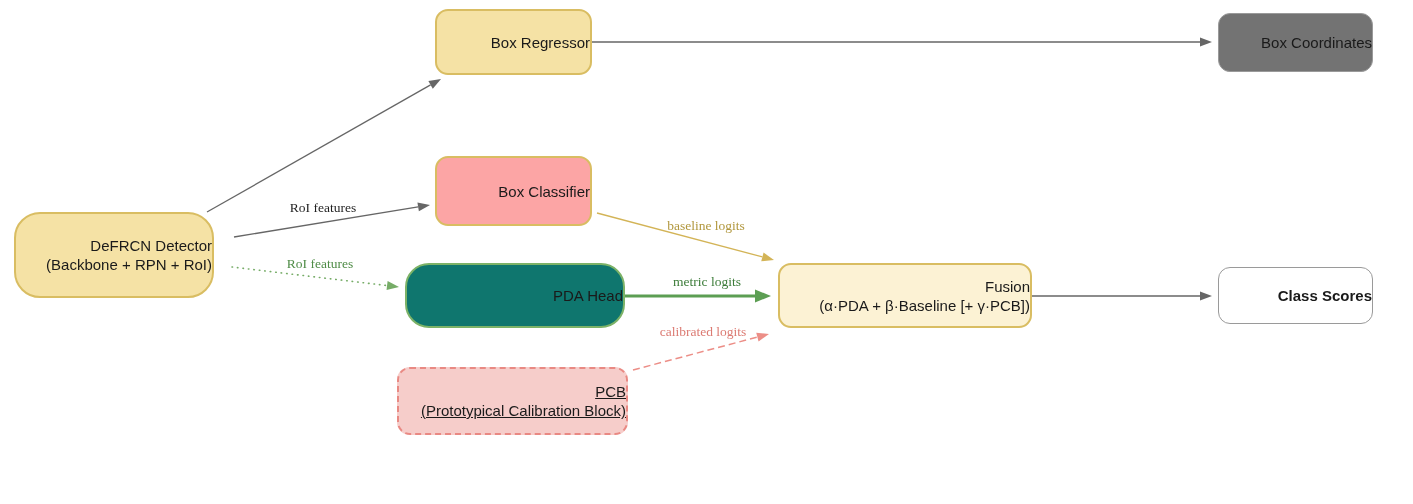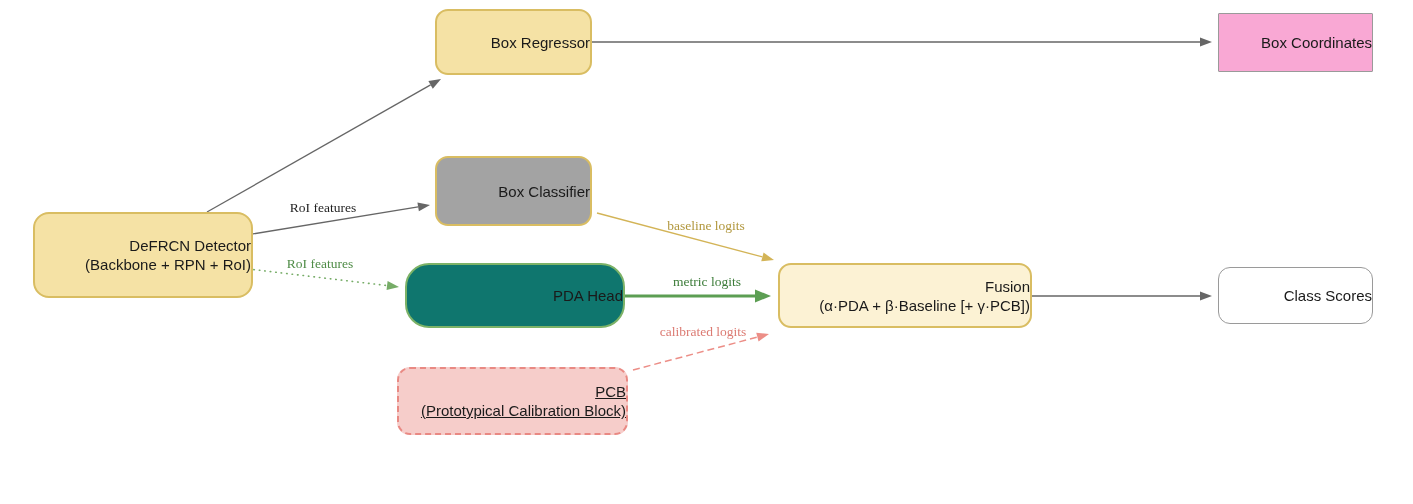--- a/index.html
+++ b/index.html
@@ -76,41 +76,41 @@
         <line x1="633" y1="370" x2="757.3995372656618" y2="337.0707107237954" stroke="#ec8e87" stroke-width="1.5" stroke-dasharray="7 4"></line>
         <polygon points="769,334 758.551053787085,341.4208842491722 756.2480207442386,332.7205371984186" fill="#ec8e87"></polygon>
         <text x="703" y="331" fill="#dc7b73" text-anchor="middle" dominant-baseline="central" class="edge-label">calibrated logits</text>
       </g>
       <g>
         <line x1="1032" y1="296" x2="1200" y2="296" stroke="#666666" stroke-width="1.3"></line>
         <polygon points="1212,296 1200,300.5 1200,291.5" fill="#666666"></polygon>
       </g>
     </svg>
   <div>
-      <div class="node" style="left: 14px; top: 212px; width: 220px; height: 86px; background: rgb(245, 226, 165); border: 2px solid rgb(217, 189, 98); border-radius: 16px; margin-left: 19px;">
+      <div class="node" style="left: 14px; top: 212px; width: 200px; height: 86px; background: rgb(245, 226, 165); border: 2px solid rgb(217, 189, 98); border-radius: 26px;">
         <div>DeFRCN Detector</div>
         <div>(Backbone + RPN + RoI)</div>
       </div>
       <div class="node" style="left: 435px; top: 9px; width: 157px; height: 66px; background: rgb(245, 226, 165); border: 2px solid rgb(217, 189, 98); border-radius: 13px;">
         <div>Box Regressor</div>
       </div>
-      <div class="node" style="left: 435px; top: 156px; width: 157px; height: 70px; background: #a3a3a3; border: 2px solid rgb(217, 189, 98); border-radius: 13px;">
+      <div class="node" style="left: 435px; top: 156px; width: 157px; height: 70px; background: #fca5a5; border: 2px solid rgb(217, 189, 98); border-radius: 13px;">
         <div>Box Classifier</div>
       </div>
       <div class="node" style="left: 405px; top: 263px; width: 220px; height: 65px; background: #0f766e; border: 2px solid rgb(124, 178, 103); border-radius: 24px;">
         <div>PDA Head</div>
       </div>
       <div class="node" style="left: 397px; top: 367px; width: 231px; height: 68px; background: rgb(246, 205, 202); border: 2px dashed rgb(233, 137, 131); border-radius: 13px; text-decoration: underline;">
         <div>PCB</div>
         <div>(Prototypical Calibration Block)</div>
       </div>
       <div class="node" style="left: 778px; top: 263px; width: 254px; height: 65px; background: rgb(252, 242, 212); border: 2px solid rgb(217, 189, 98); border-radius: 13px; padding-left: 8px;">
         <div>Fusion</div>
         <div>(α·PDA + β·Baseline [+ γ·PCB])</div>
       </div>
-      <div class="node" style="left: 1218px; top: 13px; width: 155px; height: 59px; background: #f9a8d4; border: 1.5px solid rgb(154, 154, 154); border-radius: 1px;">
+      <div class="node" style="left: 1218px; top: 13px; width: 155px; height: 59px; background: #737373; border: 1.5px solid rgb(154, 154, 154); border-radius: 12px;">
         <div>Box Coordinates</div>
       </div>
-      <div class="node" style="left: 1218px; top: 267px; width: 155px; height: 57px; background: rgb(255, 255, 255); border: 1.5px solid rgb(154, 154, 154); border-radius: 12px;">
+      <div class="node" style="left: 1218px; top: 267px; width: 155px; height: 57px; background: rgb(255, 255, 255); border: 1.5px solid rgb(154, 154, 154); border-radius: 12px; font-weight: bold;">
         <div>Class Scores</div>
       </div>
     </div>
 </div>
 
 </body></html>

